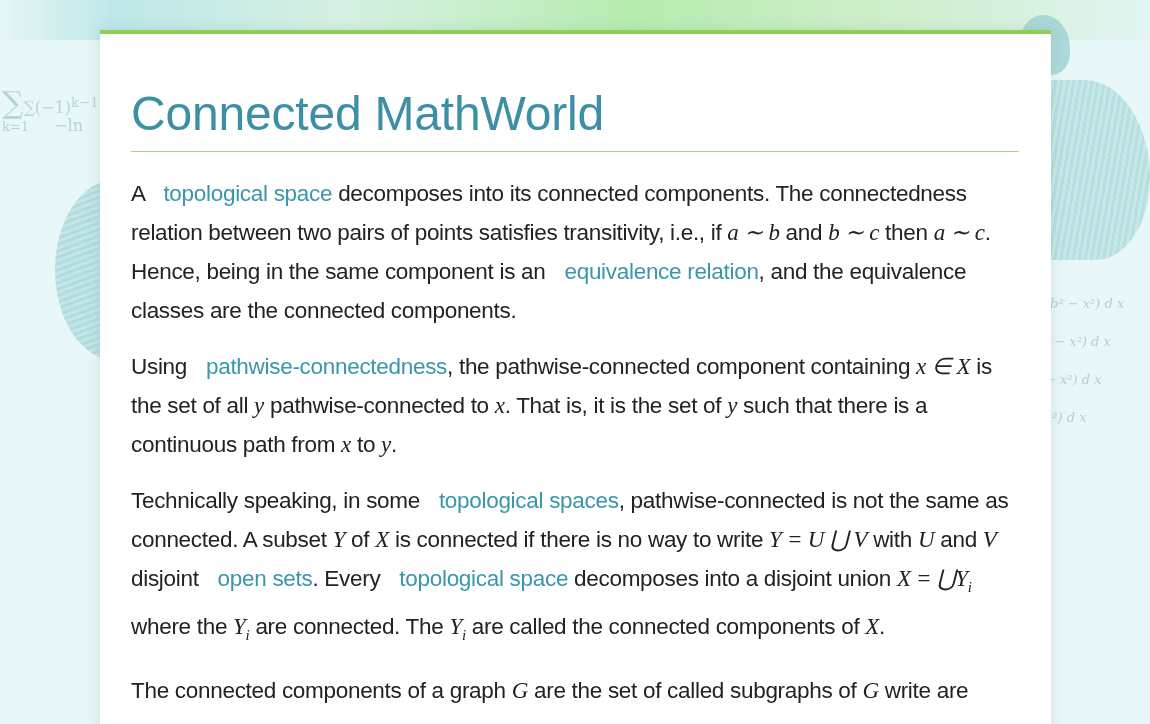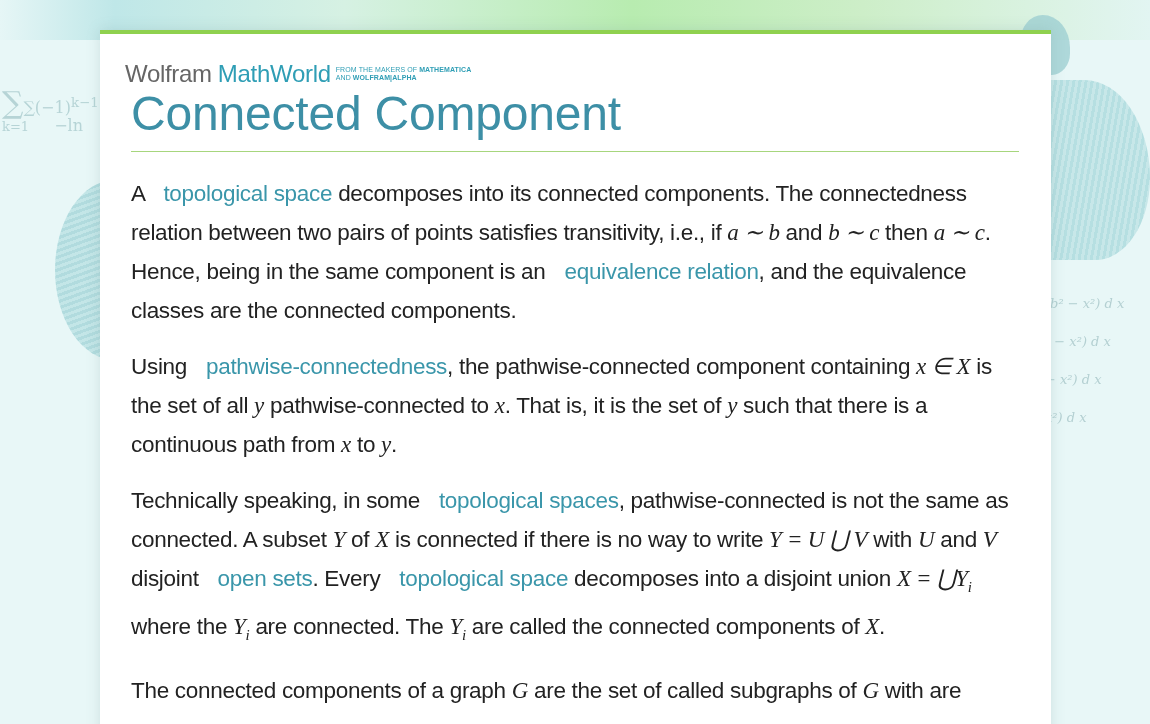--- a/index.html
+++ b/index.html
@@ -81,39 +81,31 @@
 <div class="bg-right-shape1"></div>
 <div class="bg-right-shape2"></div>
 <div class="bg-right-math">
   <div>(b² − x²)  d x</div>
   <div>² − x²)  d x</div>
   <div>− x²)  d x</div>
   <div>x²)  d x</div>
 </div>
 
 <div class="card">
-  <div class="logo">
-    <span class="wolfram">Wolfram</span>
-    <span class="mathworld">MathWorld</span>
-    <span class="tagline">
-      <span>FROM THE MAKERS OF </span><b>MATHEMATICA</b><br>
-      <span>AND </span><b>WOLFRAM|ALPHA</b>
-    </span>
-  </div>
 
-  <h1 class="title">Connected Component</h1>
+  <h1 class="title">Connected MathWorld</h1>
   <div class="title-rule"></div>
 
   <div class="content">
     <p>
       <span>A </span><a href="#">topological space</a><span> decomposes into its connected components. The connectedness relation between two pairs of points satisfies transitivity, i.e., if </span><span class="m">a ∼ b</span><span> and </span><span class="m">b ∼ c</span><span> then </span><span class="m">a ∼ c</span><span>. Hence, being in the same component is an </span><a href="#">equivalence relation</a><span>, and the equivalence classes are the connected components.</span>
     </p>
     <p>
       <span>Using </span><a href="#">pathwise-connectedness</a><span>, the pathwise-connected component containing </span><span class="m">x ∈ X</span><span> is the set of all </span><span class="m">y</span><span> pathwise-connected to </span><span class="m">x</span><span>. That is, it is the set of </span><span class="m">y</span><span> such that there is a continuous path from </span><span class="m">x</span><span> to </span><span class="m">y</span><span>.</span>
     </p>
     <p>
       <span>Technically speaking, in some </span><a href="#">topological spaces</a><span>, pathwise-connected is not the same as connected. A subset </span><span class="m">Y</span><span> of </span><span class="m">X</span><span> is connected if there is no way to write </span><span class="m">Y = U ⋃ V</span><span> with </span><span class="m">U</span><span> and </span><span class="m">V</span><span> disjoint </span><a href="#">open sets</a><span>. Every </span><a href="#">topological space</a><span> decomposes into a disjoint union </span><span class="m"><span>X = ⋃Y</span><sub style="font-size:15px">i</sub></span><span> where the </span><span class="m"><span>Y</span><sub style="font-size:15px">i</sub></span><span> are connected. The </span><span class="m"><span>Y</span><sub style="font-size:15px">i</sub></span><span> are called the connected components of </span><span class="m">X</span><span>.</span>
     </p>
     <p>
-      <span>The connected components of a graph </span><span class="m">G</span><span> are the set of called subgraphs of </span><span class="m">G</span><span> with are</span>
+      <span>The connected components of a graph </span><span class="m">G</span><span> are the set of called subgraphs of </span><span class="m">G</span><span> write are</span>
     </p>
   </div>
 </div>
 
 </body></html>

